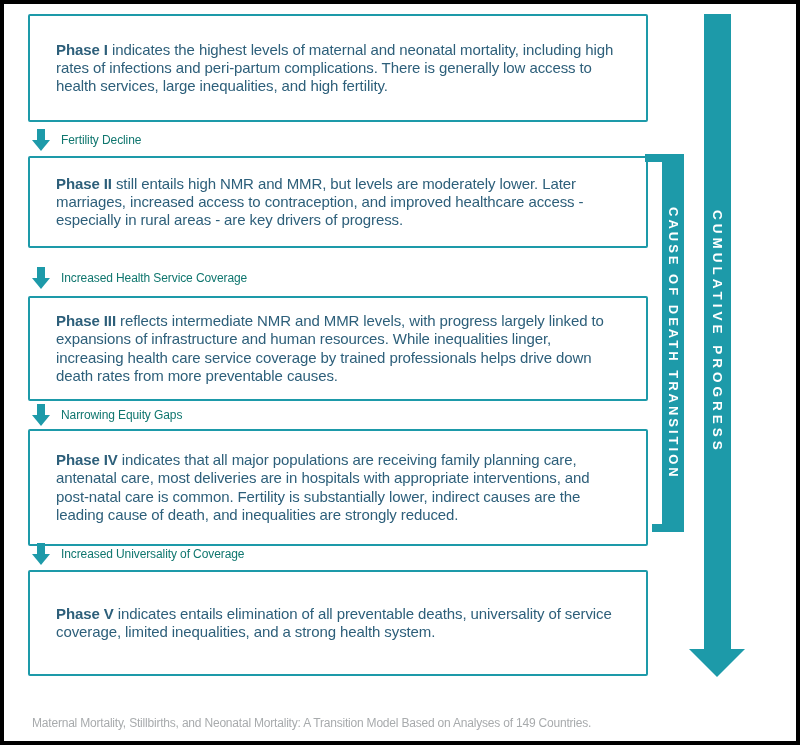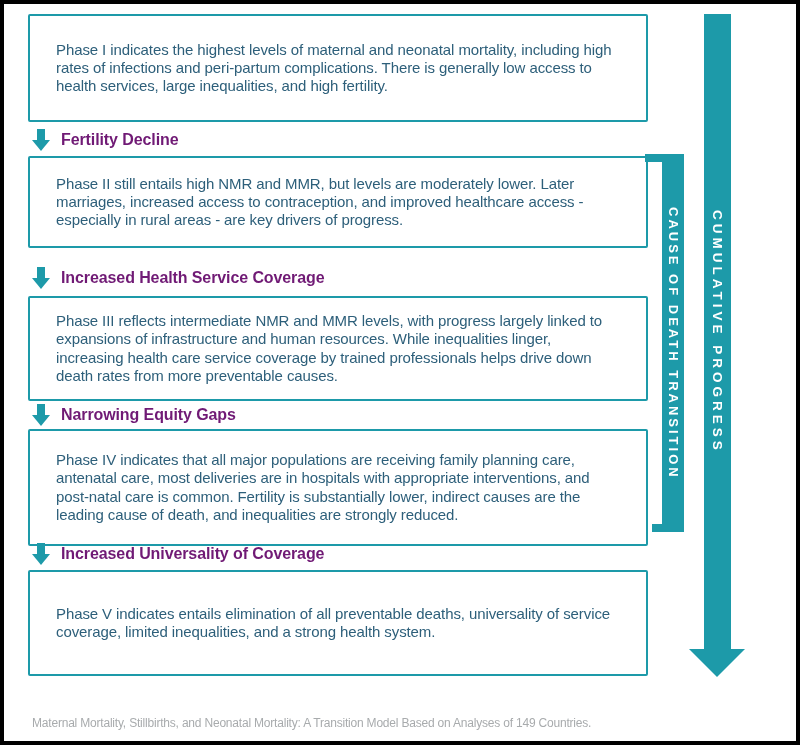--- a/index.html
+++ b/index.html
@@ -21,31 +21,31 @@
     background:#fff;
     display:flex;align-items:center;
     padding:0 30px 0 26px;
   }
   .phase-text{
     color:#2d5f7a;
     font-size:15px;
     line-height:1.22;
     letter-spacing:-0.1px;
   }
-  .phase-text b{font-weight:normal;}
+  .phase-text b{font-weight:bold;}
   .transition-row{
     position:absolute;
     left:28px;
     display:flex;align-items:center;gap:11px;
     height:24px;
   }
   .transition-label{
-    color:#701a75;
-    font-weight:bold;
-    font-size:16px;
+    color:#0f766e;
+    font-weight:normal;
+    font-size:12px;
     letter-spacing:-0.1px;
   }
   .down-arrow{flex:0 0 auto;display:block;}
   
   .bracket-bar{
     position:absolute;
     left:658px;top:150px;
     width:22px;height:378px;
     background:#1d9aa9;
     display:flex;align-items:center;justify-content:center;

